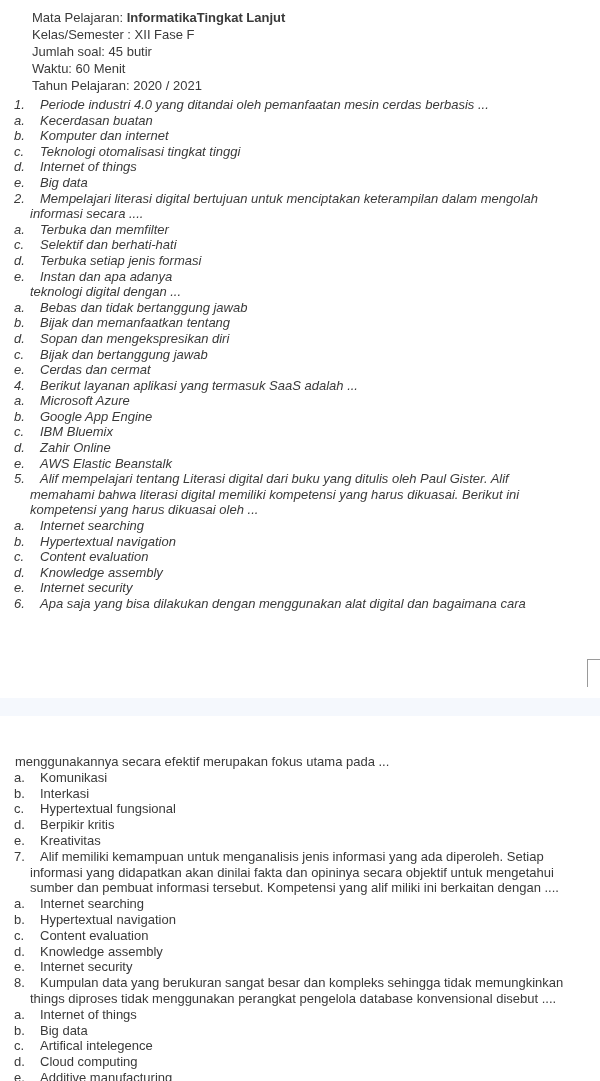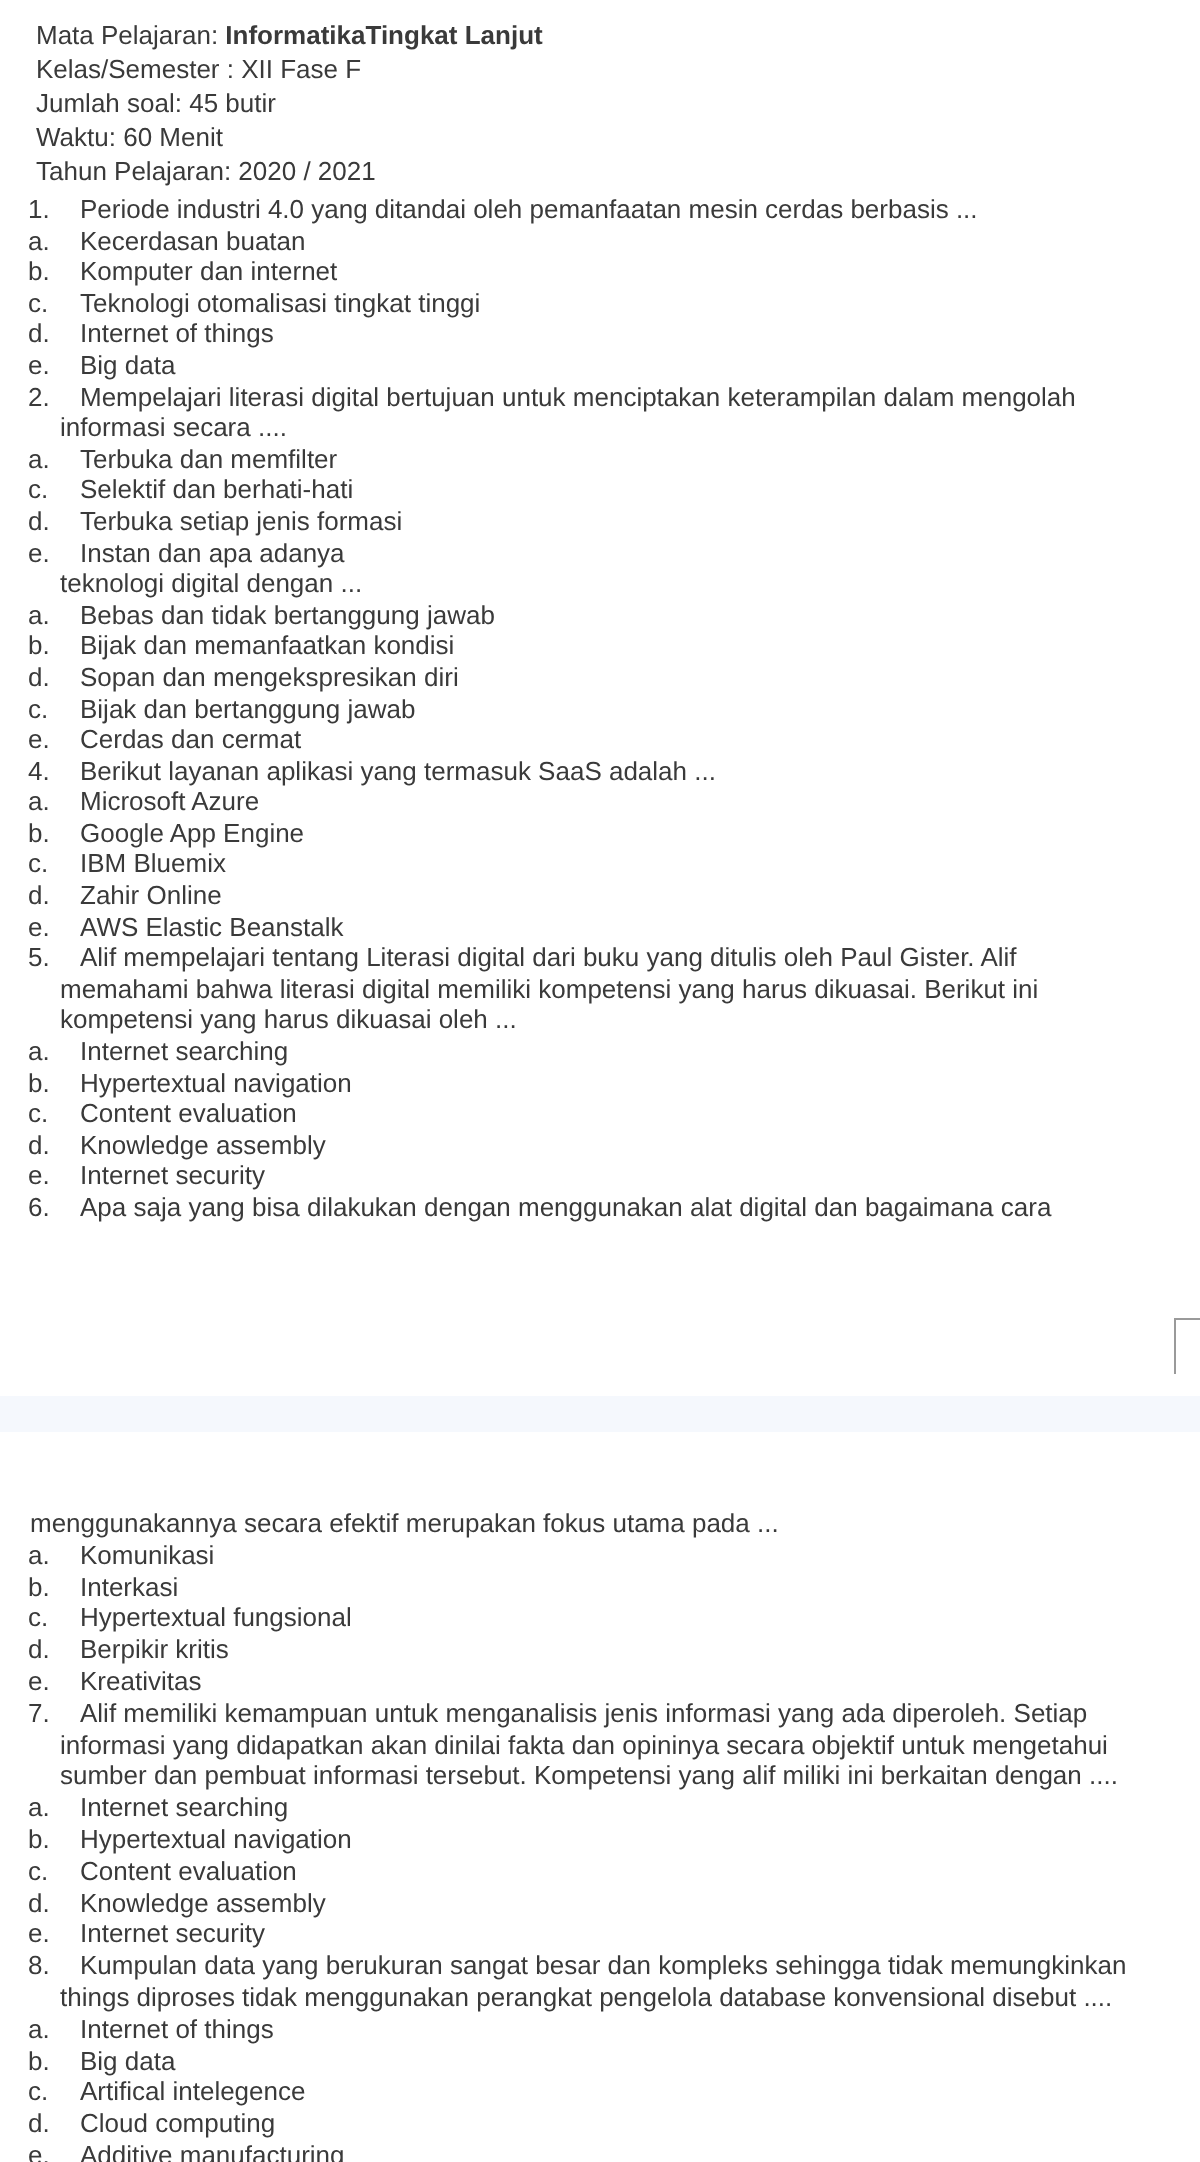--- a/index.html
+++ b/index.html
@@ -9,24 +9,24 @@
     height: 1081px;
     overflow: hidden;
     background: #ffffff;
     font-family: "Liberation Sans", "DejaVu Sans", sans-serif;
     font-size: 13px;
     color: var(--text, #3a3a3a);
   }
   .page { position: absolute; left: 0; width: 600px; background: #ffffff; }
   .page-1 { top: 0; height: 698px; }
   .page-2 { top: 716px; height: 365px; }
-  .exam-header { padding: 9px 0 0 18px; line-height: 17px; white-space: nowrap; }
+  .exam-header { padding: 9px 0 0 32px; line-height: 17px; white-space: nowrap; }
   .bold { font-weight: bold; }
   .rows { padding-left: 14px; }
-  .rows-1 { margin-top: 3px; line-height: 15.6px; }
+  .rows-1 { margin-top: 3px; line-height: 15.6px; font-style: italic; }
   .rows-2 { padding-top: 38px; line-height: 15.8px; }
   .line { white-space: nowrap; }
   .lab { display: inline-block; width: 26px; }
   .wrapline { padding-left: 16px; }
   .line.nolabel { padding-left: 1px; }
   .page-gap-band {
     position: absolute;
     top: 698px; left: 0;
     width: 600px; height: 18px;
     background: var(--gap, #f5f8fd);
@@ -95,21 +95,21 @@
         <div>
           <div class="line"><span class="lab">e.</span><span>Instan dan apa adanya</span></div>
         </div>
         <div>
           <div class="line wrapline">teknologi digital dengan ...</div>
         </div>
         <div>
           <div class="line"><span class="lab">a.</span><span>Bebas dan tidak bertanggung jawab</span></div>
         </div>
         <div>
-          <div class="line"><span class="lab">b.</span><span>Bijak dan memanfaatkan kondisi</span></div>
+          <div class="line"><span class="lab">b.</span><span>Bijak dan memanfaatkan tentang</span></div>
         </div>
         <div>
           <div class="line"><span class="lab">d.</span><span>Sopan dan mengekspresikan diri</span></div>
         </div>
         <div>
           <div class="line"><span class="lab">c.</span><span>Bijak dan bertanggung jawab</span></div>
         </div>
         <div>
           <div class="line"><span class="lab">e.</span><span>Cerdas dan cermat</span></div>
         </div>

